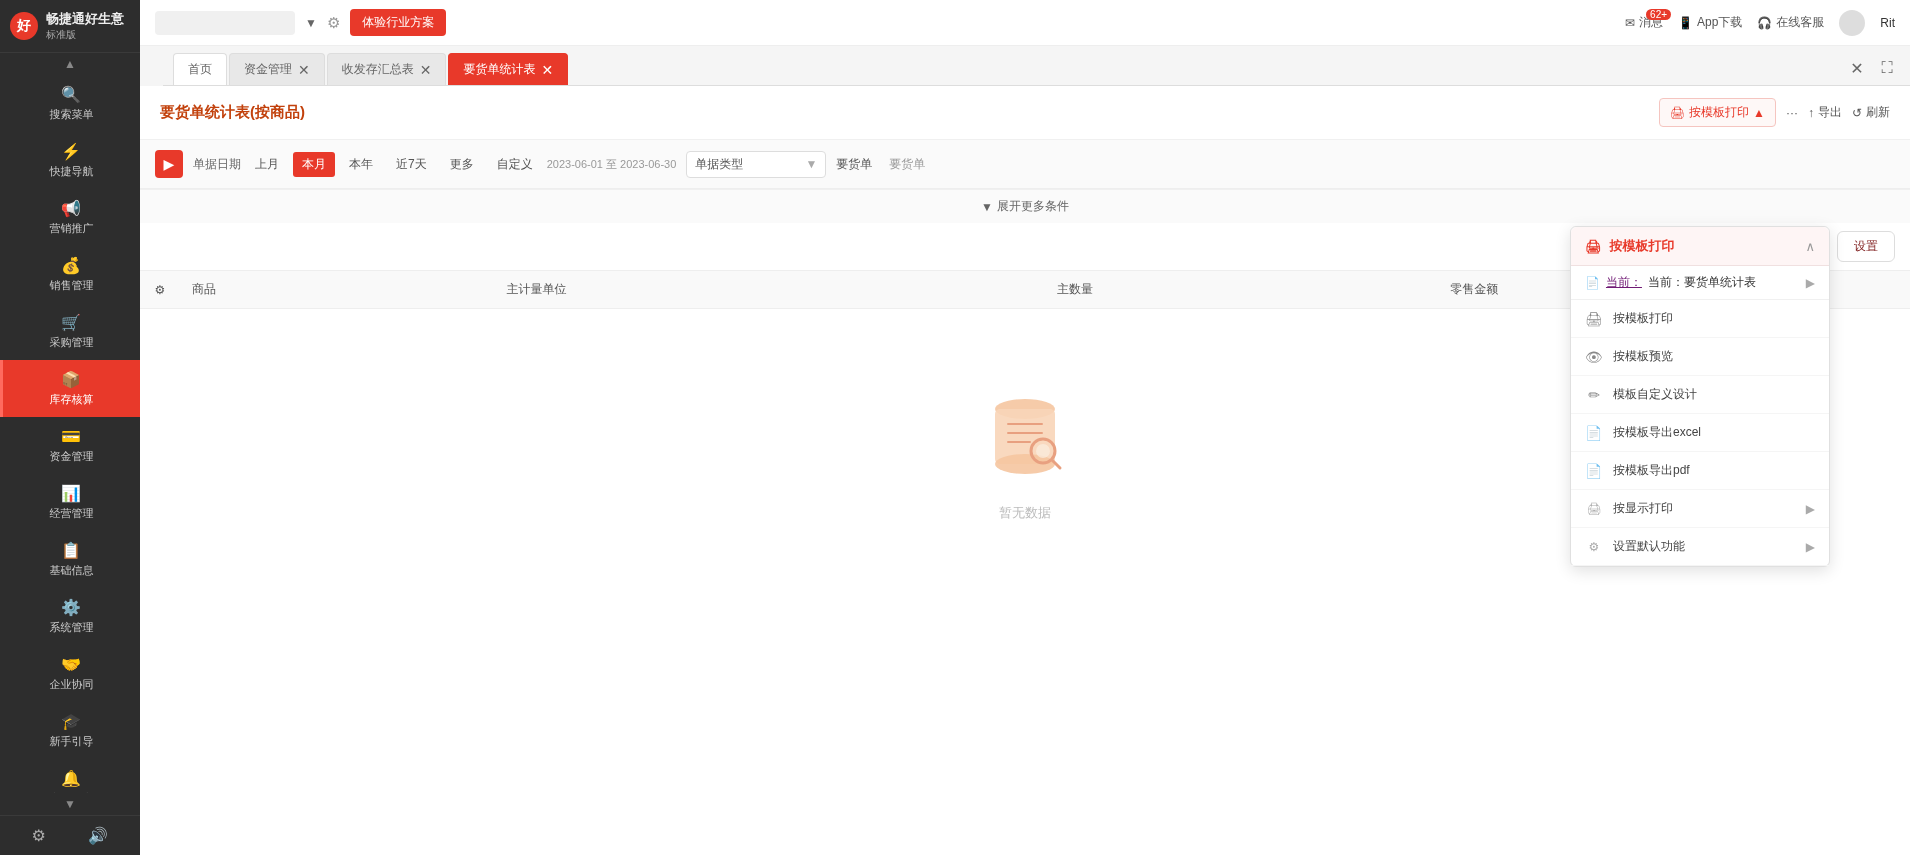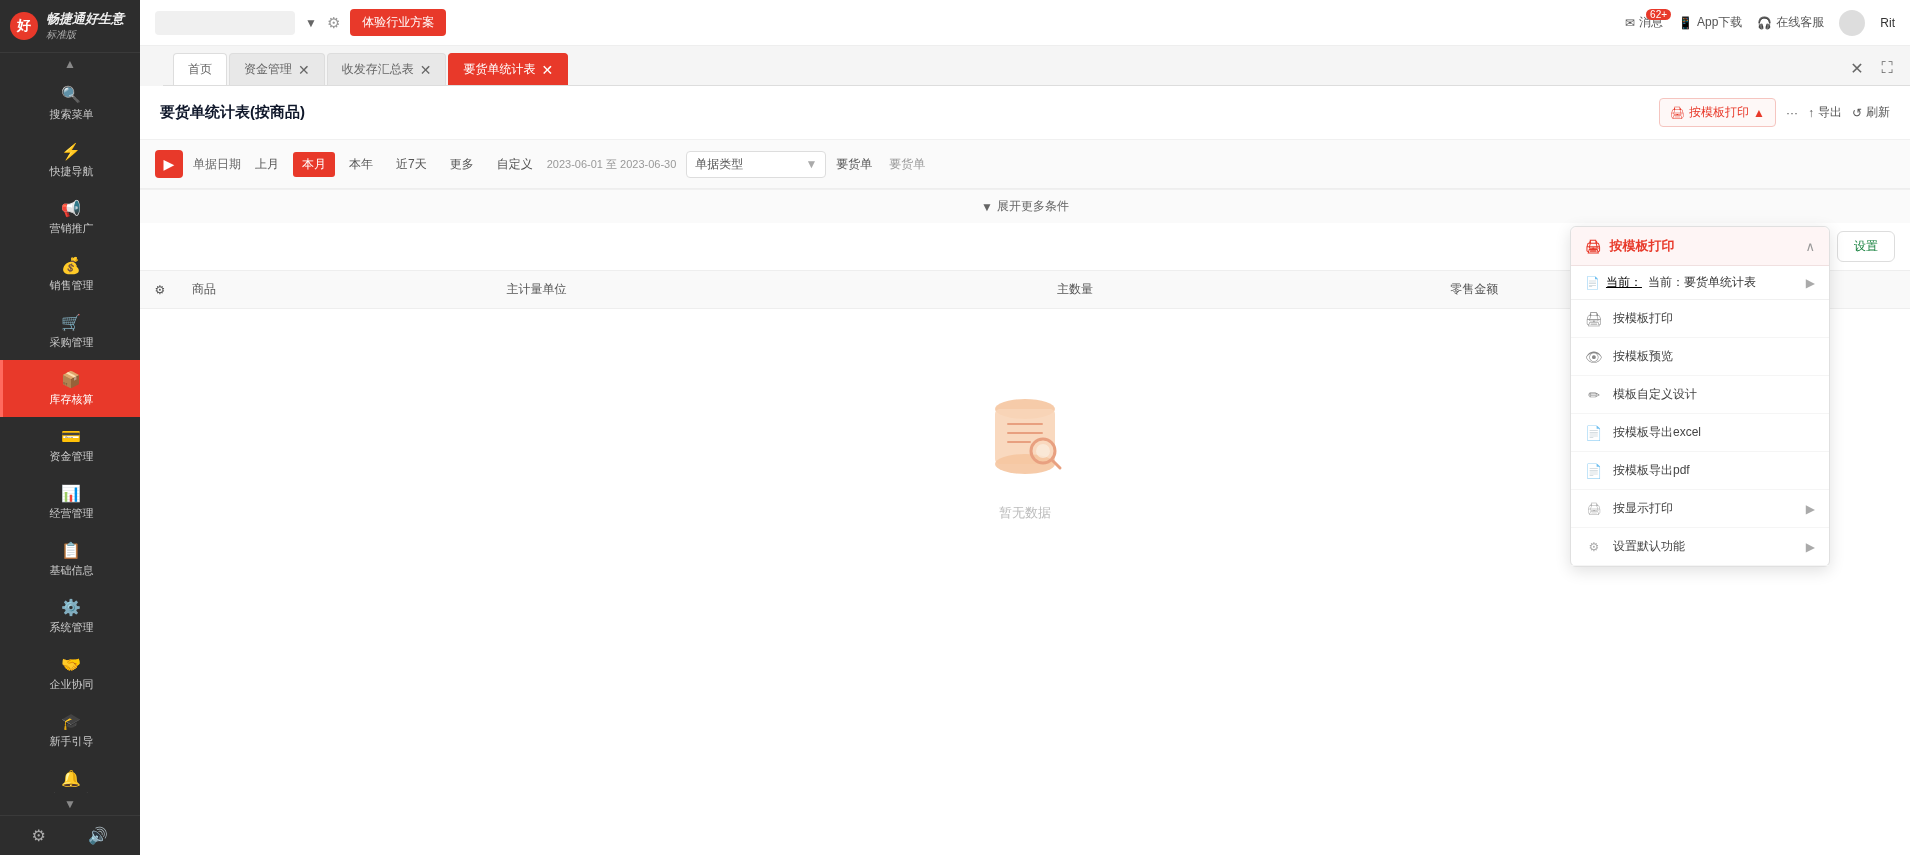--- a/index.html
+++ b/index.html
@@ -33,21 +33,20 @@
       color: white;
       font-weight: bold;
       font-size: 14px;
       flex-shrink: 0;
     }
     .sidebar-logo-text {
       margin-left: 8px;
       font-size: 12px;
       color: #eee;
       line-height: 1.4;
-      font-style: italic;
     }
     .sidebar-logo-text .title { font-size: 13px; font-weight: bold; }
     .sidebar-logo-text .subtitle { font-size: 10px; color: #aaa; }
 
     .sidebar-nav {
       flex: 1;
       overflow-y: auto;
       overflow-x: hidden;
     }
     .sidebar-nav::-webkit-scrollbar { width: 4px; }
@@ -532,21 +531,21 @@
       <div style="margin-left:auto; display:flex; align-items:center; gap:4px; padding-bottom:4px;">
         <span class="tab-icon-btn" title="关闭">✕</span>
         <span class="tab-icon-btn" title="最大化">⛶</span>
       </div>
     </div>
   </div>
 
   <div class="content">
 
     <div style="display:flex; align-items:center; padding:12px 20px; border-bottom:1px solid #f0f0f0;">
-      <h2 style="font-size:15px; color:#0f172a; font-weight:bold;">要货单统计表(按商品)</h2>
+      <h2 style="font-size:15px; color:#c2410c; font-weight:bold;">要货单统计表(按商品)</h2>
       <div style="margin-left:auto; display:flex; align-items:center; gap:10px;">
         <div style="display:flex; align-items:center; gap:4px; cursor:pointer; color:#e8392a; font-size:12px; padding:5px 10px; border:1px solid #f5c5c0; border-radius:4px; background:#fef8f7;">
           <span>🖨</span>
           <span>按模板打印</span>
           <span style="color:#e8392a;">▲</span>
         </div>
         <div style="display:flex; align-items:center; gap:4px; cursor:pointer; color:#555; font-size:12px;">
           <span>···</span>
         </div>
         <div style="display:flex; align-items:center; gap:4px; cursor:pointer; color:#555; font-size:12px;">
@@ -585,21 +584,21 @@
       </div>
     </div>
 
     <div class="more-conditions">
       <span>▼</span>
       <span>展开更多条件</span>
     </div>
 
     <div style="display:flex; align-items:center; justify-content:flex-end; padding:8px 15px; gap:10px; border-bottom:1px solid #eee;">
       <button style="background:#e8392a; color:white; border:none; border-radius:4px; padding:6px 20px; font-size:12px; cursor:pointer;">查询</button>
-      <button style="background:white; color:#15803d; border:1px solid #ddd; border-radius:6px; padding:6px 16px; font-size:12px; cursor:pointer;">设置</button>
+      <button style="background:white; color:#7f1d1d; border:1px solid #ddd; border-radius:6px; padding:6px 16px; font-size:12px; cursor:pointer;">设置</button>
     </div>
 
     <div class="table-container">
       <table class="data-table">
         <thead>
           <tr>
             <th class="settings-icon-cell">⚙</th>
             <th>商品</th>
             <th>主计量单位</th>
             <th>主数量</th>
@@ -642,21 +641,21 @@
           <span>🖨</span>
           <span>按模板打印</span>
         </div>
         <div class="dropdown-header-right">
           <span>∧</span>
         </div>
       </div>
 
       <div class="current-label">
         <span style="color:#aaa;">📄</span>
-        <span style="color:#000000;text-decoration:underline;">当前：</span>
+        <span style="color:#701a75;text-decoration:underline;">当前：</span>
         <span class="current-label-text">当前：要货单统计表</span>
         <span class="current-label-arrow">▶</span>
       </div>
 
       <div class="dropdown-item">
         <span class="dropdown-item-icon">🖨</span>
         <span>按模板打印</span>
       </div>
       <div class="dropdown-item">
         <span class="dropdown-item-icon">👁</span>

